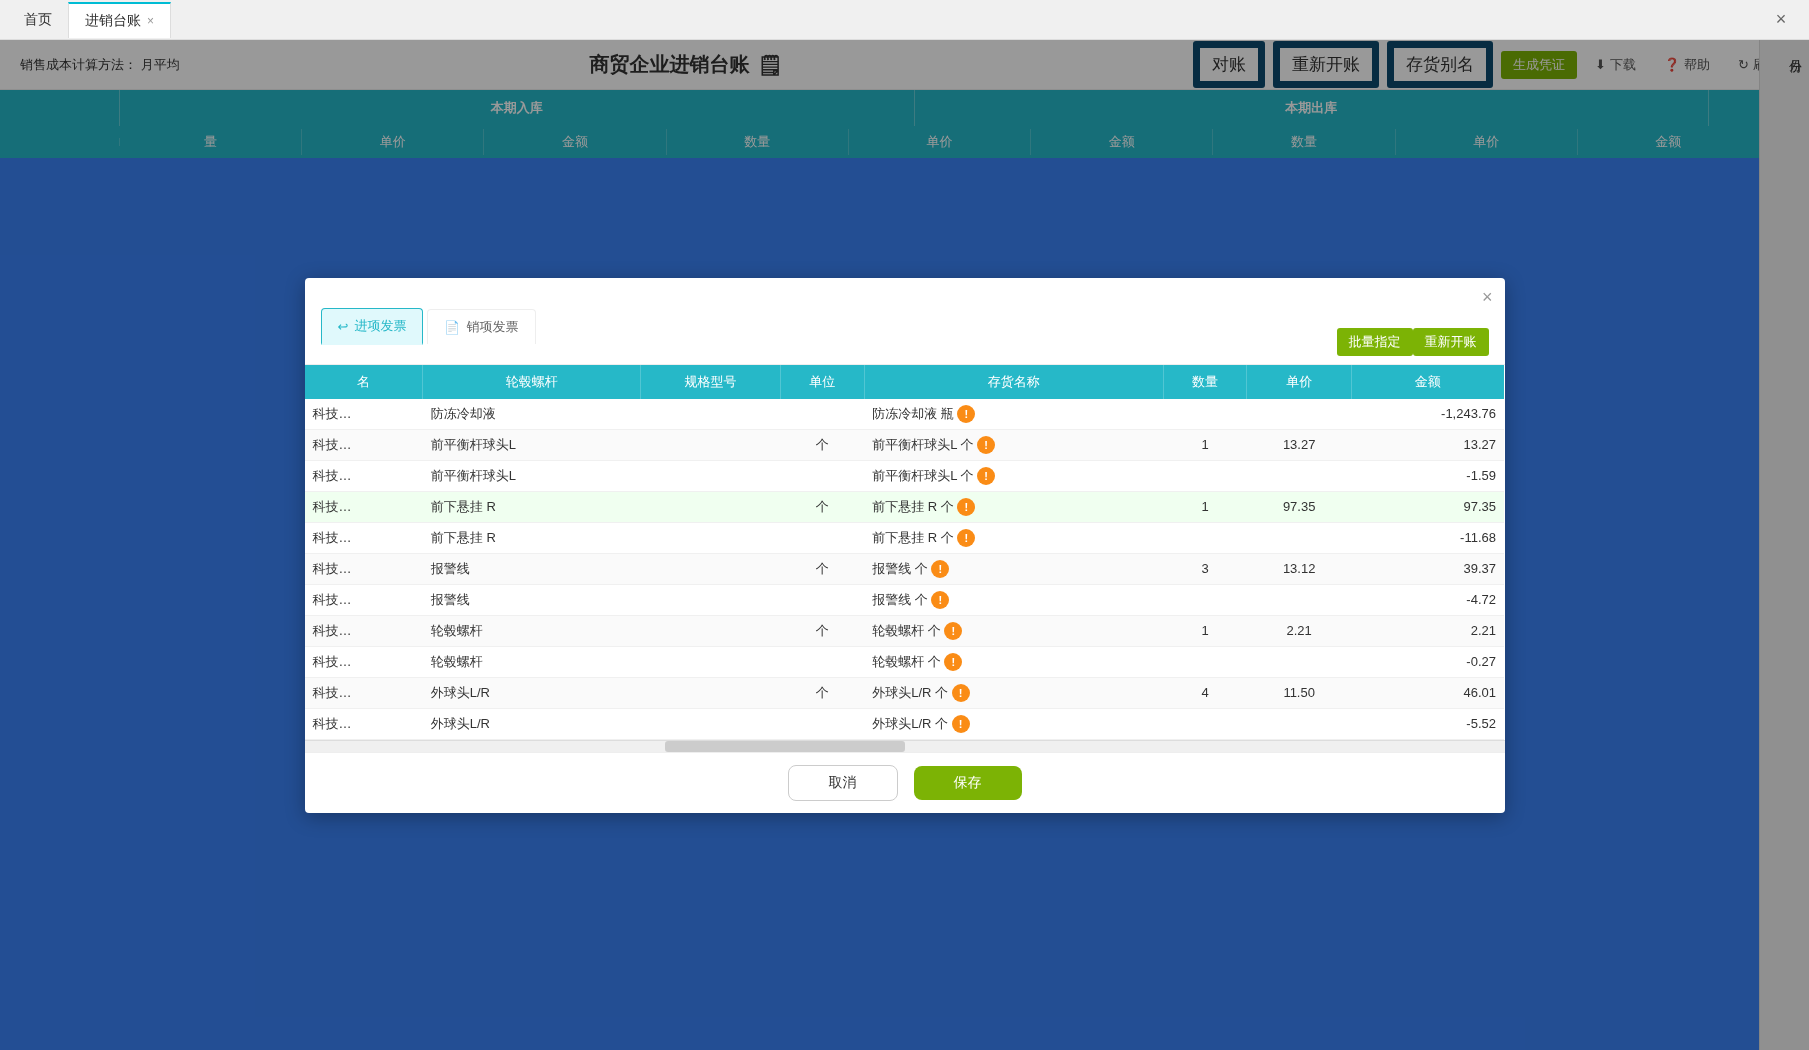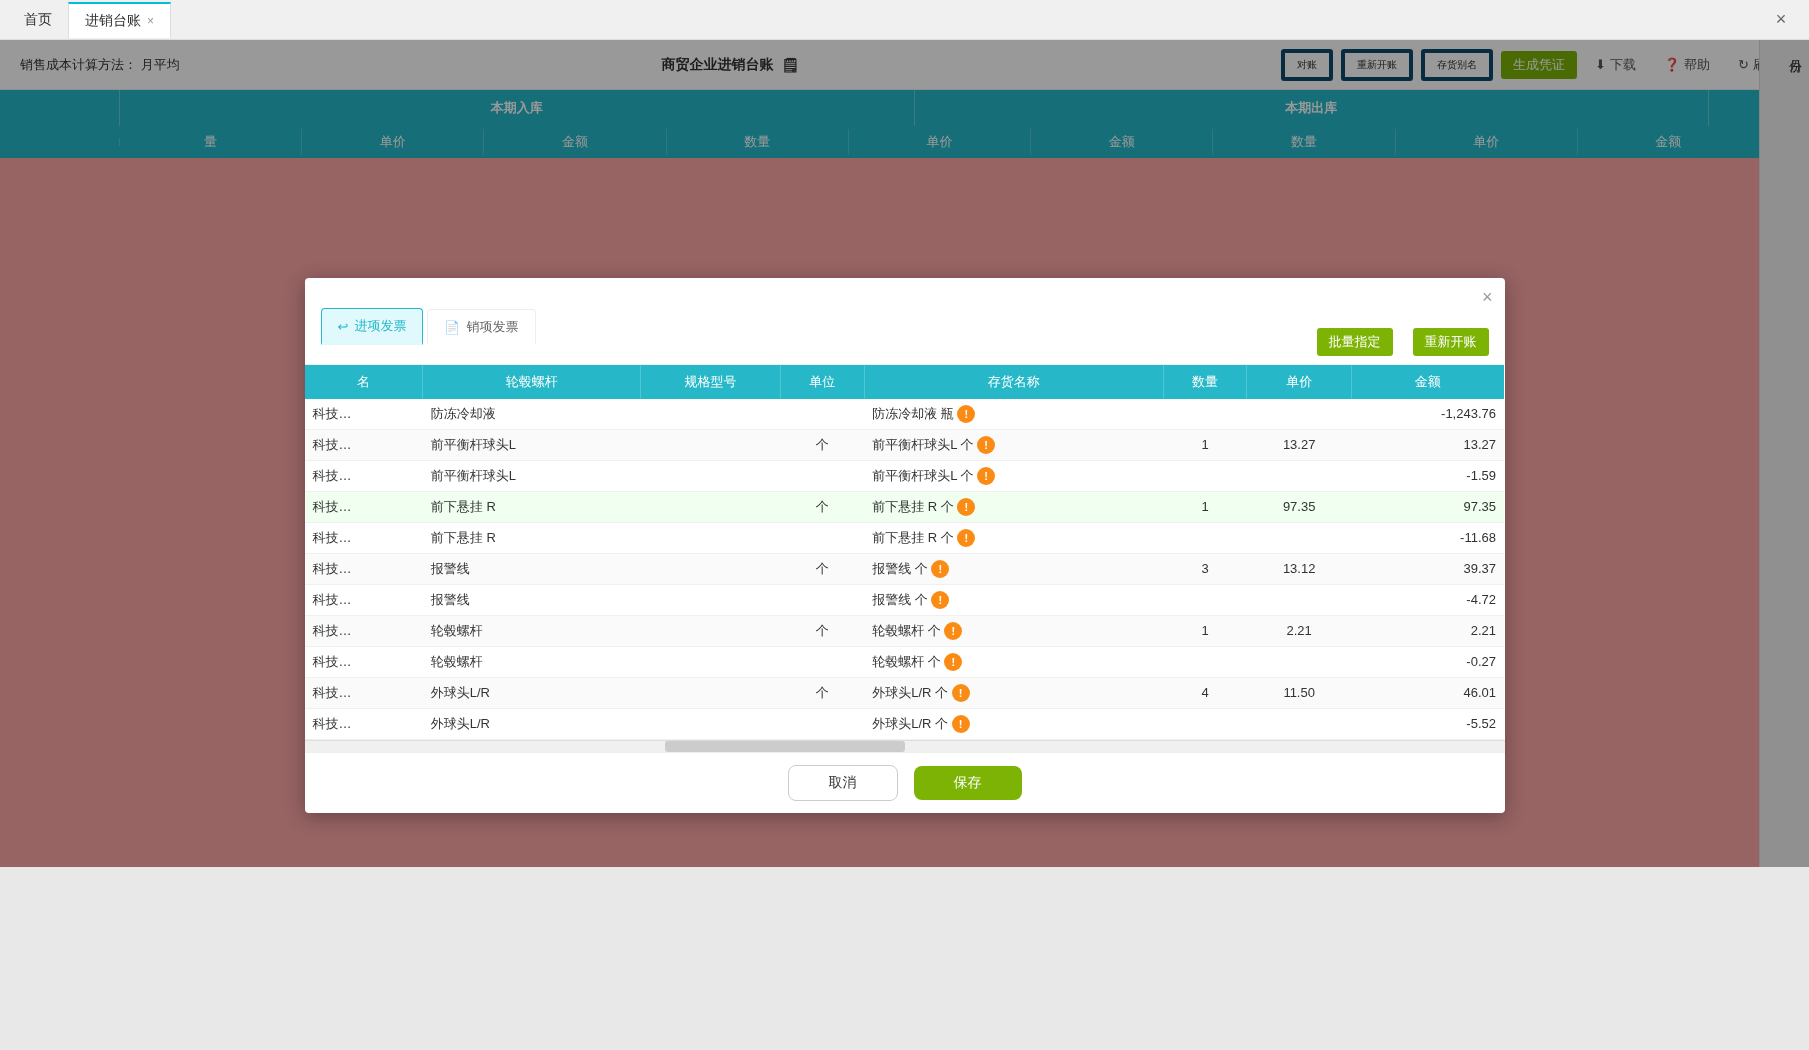--- a/index.html
+++ b/index.html
@@ -47,62 +47,62 @@
       align-items: center;
       justify-content: center;
       cursor: pointer;
       font-size: 18px;
       color: #666;
     }
 
     
     .main-page {
       width: 1809px;
-      height: 827px;
-      background: #fca5a5;
+      height: 1010px;
+      background: #3b82f6;
       position: relative;
     }
 
     
     .page-header {
       display: flex;
       align-items: center;
       padding: 0 20px;
       height: 50px;
       background: #fff;
       border-bottom: 1px solid #eee;
     }
     .sales-method {
       font-size: 13px;
       color: #333;
     }
     .page-title {
       flex: 1;
       text-align: center;
-      font-size: 14px;
+      font-size: 20px;
       font-weight: bold;
       color: #333;
       display: flex;
       align-items: center;
       justify-content: center;
       gap: 8px;
     }
     .toolbar-btns {
       display: flex;
       align-items: center;
       gap: 8px;
     }
     .btn-outline {
-      border: 4px solid #0c4a6e;
+      border: 7px solid #0c4a6e;
       background: #fff;
       padding: 5px 12px;
       border-radius: 3px;
       cursor: pointer;
       color: #333;
-      font-size: 10px;
+      font-size: 17px;
     }
     .btn-green-solid {
       border: none;
       background: #7cb305;
       padding: 5px 12px;
       border-radius: 3px;
       cursor: pointer;
       color: #fff;
       font-size: 13px;
     }
@@ -216,21 +216,21 @@
     }
     .modal-tab.active {
       background: #e0f9fc;
       border-color: #26b8c8;
       color: #26b8c8;
       border-bottom: 2px solid #e0f9fc;
     }
     .modal-header-btns {
       margin-left: auto;
       display: flex;
-      gap: 20px;
+      gap: 0;
       padding-bottom: 8px;
       margin-top: 38px;
     }
     .modal-close {
       position: absolute;
       top: 10px;
       right: 12px;
       cursor: pointer;
       font-size: 18px;
       color: #999;

